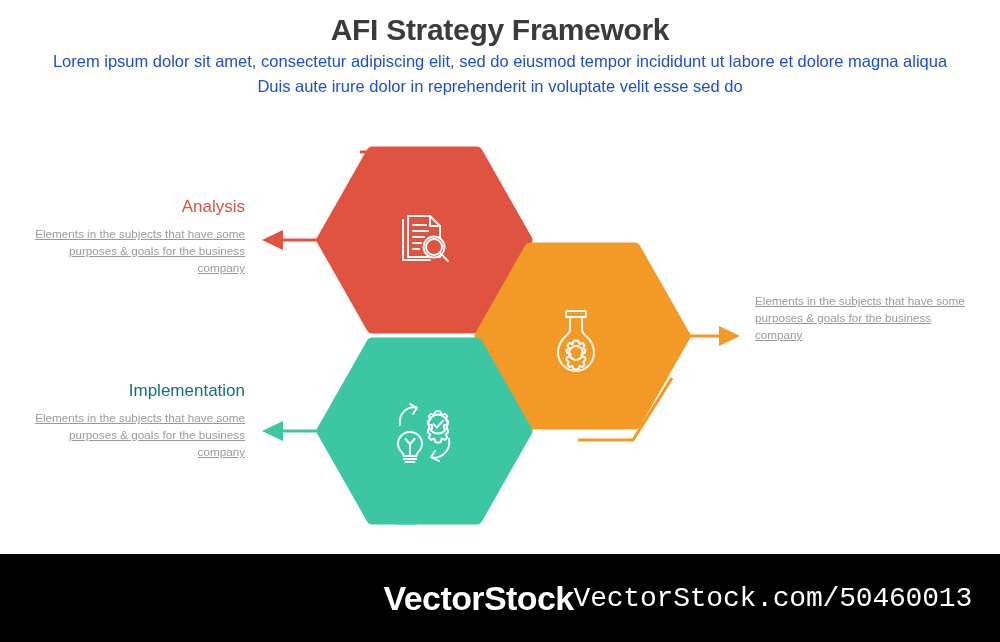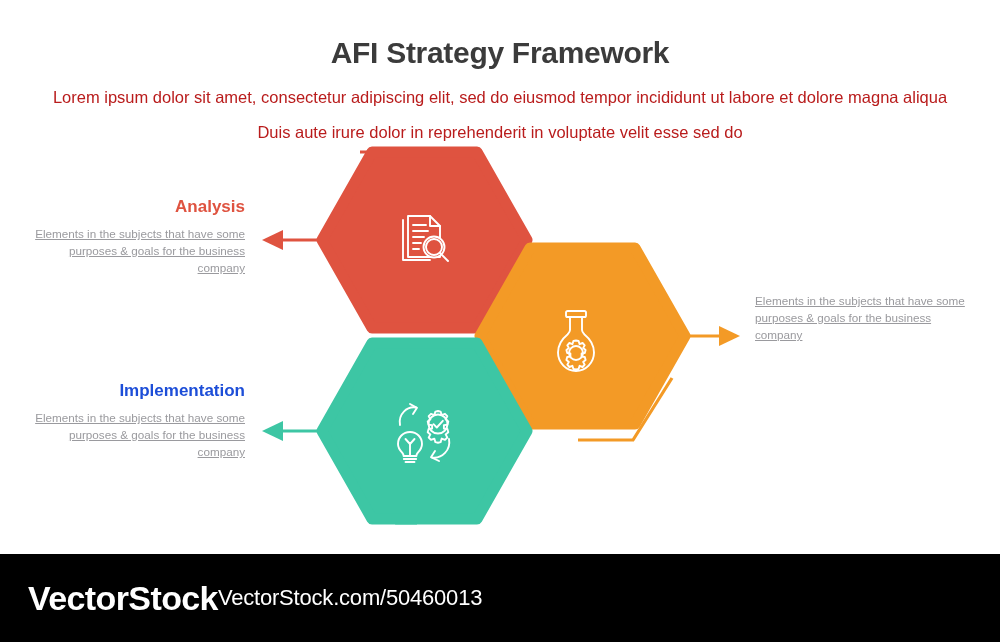--- a/index.html
+++ b/index.html
@@ -15,39 +15,38 @@
   #canvas {
     position: relative;
     width: 1000px;
     height: 642px;
     background: #ffffff;
   }
 
   
   .header {
     position: absolute;
-    top: 8px; left: 0;
-    width: 1000px;
-    padding-top: 26px;
+    top: 0; left: 0;
+    width: 1000px;
+    padding-top: 11px;
     text-align: center;
   }
 
   .title {
     font-size: 30px;
     font-weight: bold;
     color: #3b3b3b;
     letter-spacing: -0.3px;
     line-height: 38px;
   }
 
   .subtitle {
-    margin-top: 8px;
     font-size: 16.5px;
-    color: #b91c1c;
-    line-height: 35px;
+    color: #1d4ed8;
+    line-height: 25px;
     padding: 0 44px;
     font-weight: normal;
   }
 
   
   .stage {
     position: absolute;
     top: 0; left: 0;
     width: 1000px;
     height: 550px;
@@ -64,21 +63,21 @@
   .node-text {
     position: absolute;
     width: 215px;
   }
 
   .node-text.left  { text-align: right; }
   .node-text.right { text-align: left; }
 
   .node-title {
     font-size: 17px;
-    font-weight: bold;
+    font-weight: normal;
     line-height: 22px;
     margin-bottom: 7px;
   }
 
   .node-desc {
     font-size: 11.7px;
     color: #9a9a9e;
     line-height: 17px;
     text-decoration: underline;
   }
@@ -89,37 +88,37 @@
 
   
   .footer {
     position: absolute;
     left: 0; bottom: 0;
     width: 1000px;
     height: 88px;
     background: #000000;
     display: flex;
     align-items: center;
-    justify-content: flex-start;
+    justify-content: flex-end;
     padding: 0 28px;
   }
 
   .wm-logo {
     color: #ffffff;
     font-size: 34px;
     font-weight: bold;
     letter-spacing: -0.6px;
     font-family: "Liberation Sans", sans-serif;
   }
 
   .wm-url {
     color: #ffffff;
-    font-size: 22px;
+    font-size: 28px;
     letter-spacing: -0.2px;
-    font-family: Liberation Sans, sans-serif;
+    font-family: Liberation Mono, monospace;
   }
 </style>
 </head>
 <body>
 
 <div id="canvas">
 
   <div class="header">
     <div class="title">AFI Strategy Framework</div>
     <div class="subtitle">Lorem ipsum dolor sit amet, consectetur adipiscing elit, sed do eiusmod tempor incididunt ut labore et dolore magna aliqua Duis aute irure dolor in reprehenderit in voluptate velit esse sed do</div>
@@ -239,21 +238,21 @@
         </g>
       </g>
     </svg>
 
     <div class="node-text left" id="text-analysis">
       <div class="node-title" style="color:#df5340">Analysis</div>
       <div class="node-desc">Elements in the subjects that have  some purposes &amp; goals for the  business company</div>
     </div>
 
     <div class="node-text left" id="text-implementation">
-      <div class="node-title" style="color:#1d4ed8">Implementation</div>
+      <div class="node-title" style="color:#0f766e">Implementation</div>
       <div class="node-desc">Elements in the subjects that have  some purposes &amp; goals for the  business company</div>
     </div>
 
     <div class="node-text right" id="text-formulation">
       <div class="node-desc">Elements in the subjects that have  some purposes &amp; goals for the  business company</div>
     </div>
 
   </div>
 
   <div class="footer">

